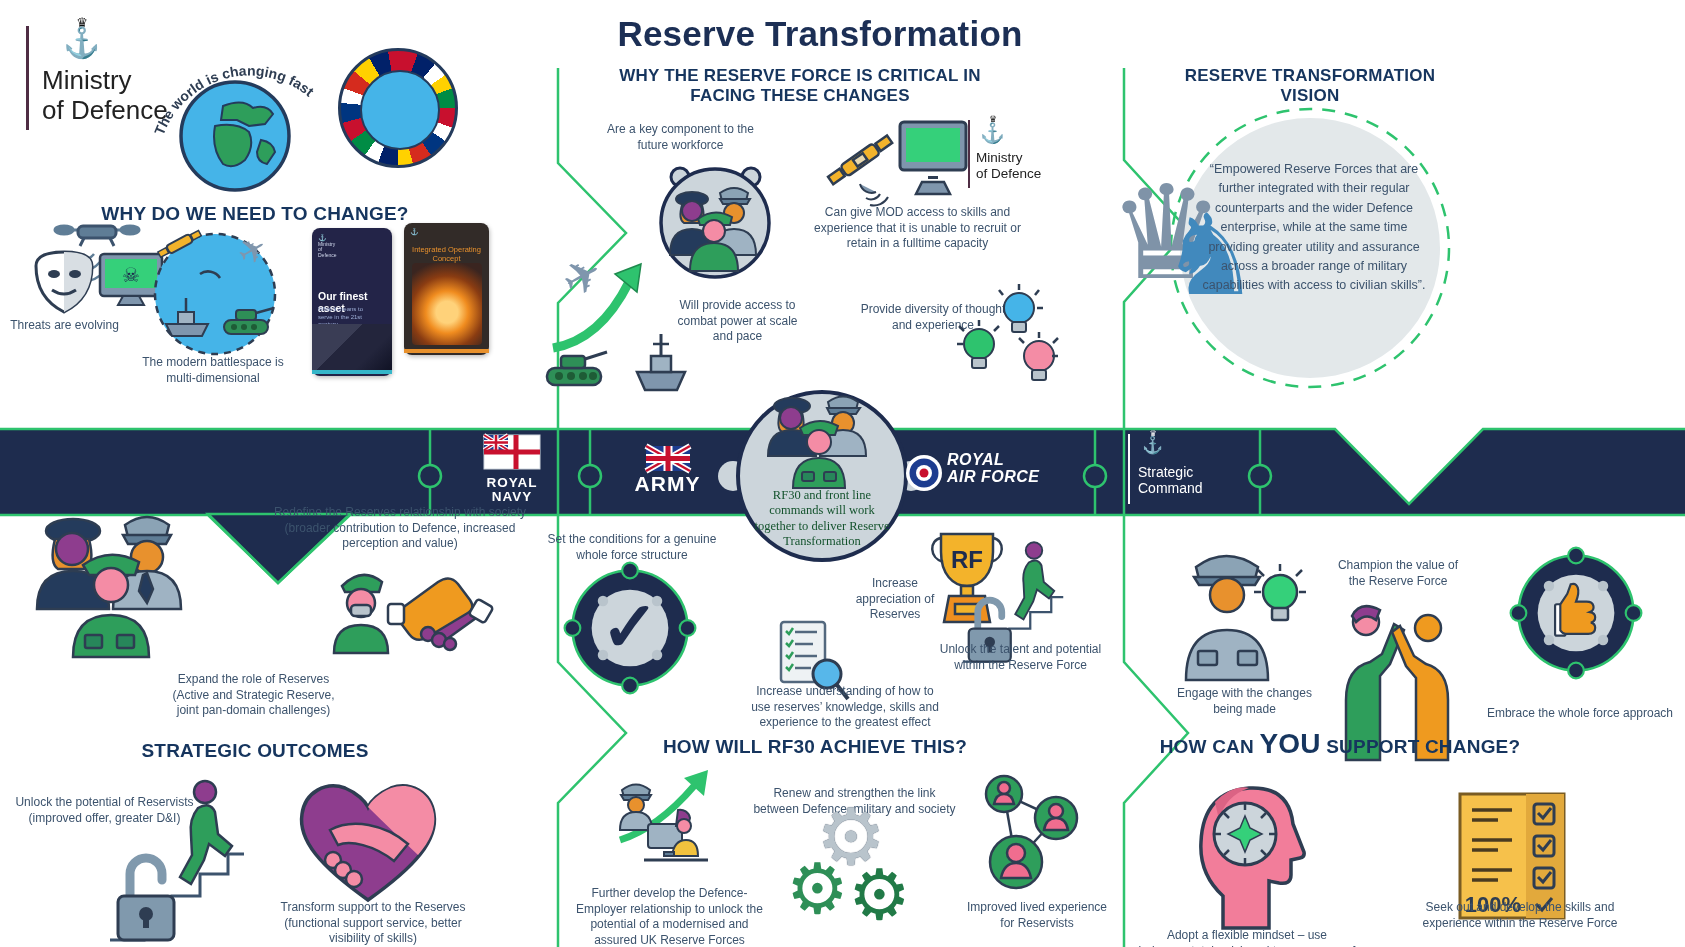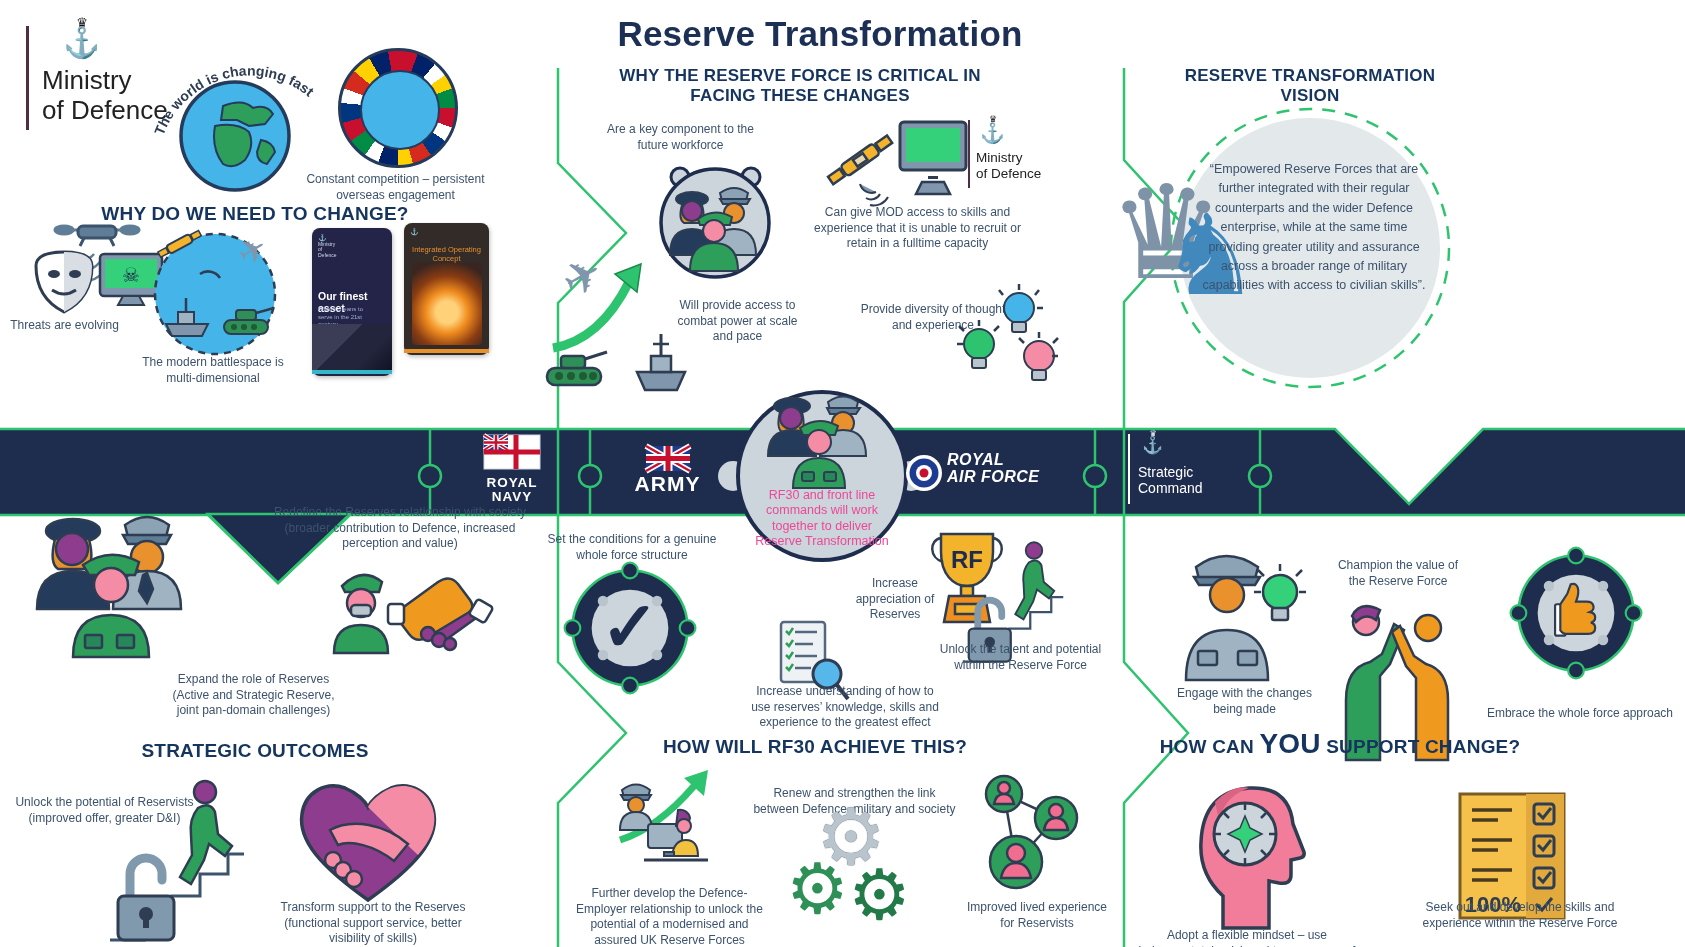--- a/index.html
+++ b/index.html
@@ -76,21 +76,20 @@
     <path d="M38,24 q20,-8 30,2 q14,-4 20,6 l-8,10 -16,2 -12,-6 -16,0 Z" fill="#2e9e5b" stroke="#243b5c" stroke-width="2"></path>
     <path d="M30,44 q22,-4 34,6 q6,14 -4,28 q-12,10 -22,4 q-12,-16 -8,-38 Z" fill="#2e9e5b" stroke="#243b5c" stroke-width="2"></path>
     <path d="M76,58 q12,2 14,12 l-8,12 q-10,-2 -10,-12 Z" fill="#2e9e5b" stroke="#243b5c" stroke-width="2"></path>
   </g>
 </svg>
 
 <div class="abs" style="left:338px;top:48px;width:114px;height:114px;border-radius:50%;border:3px solid #243b5c;
   background:conic-gradient(#c8102e 0 20deg,#012169 0 40deg,#fff 0 55deg,#ffd100 0 70deg,#008c45 0 90deg,#c8102e 0 110deg,#fff 0 125deg,#003580 0 145deg,#d52b1e 0 165deg,#ffd100 0 180deg,#012169 0 200deg,#fff 0 215deg,#008c45 0 235deg,#c8102e 0 255deg,#003580 0 275deg,#fff 0 290deg,#d52b1e 0 310deg,#ffd100 0 330deg,#012169 0 350deg,#c8102e 0 360deg);">
   <div class="abs" style="left:19px;top:19px;width:76px;height:76px;border-radius:50%;background:#45b4e8;border:2px solid #243b5c;"></div>
 </div>
-<div class="abs cap" style="left:293px;top:172px;width:205px;">Constant competition – persistent overseas engagement</div>
 
 <div class="abs h h3" style="left:85px;top:203px;width:340px;">WHY DO WE NEED TO CHANGE?</div>
 
 <svg class="abs" style="left:18px;top:220px" width="150" height="95" viewBox="0 0 150 95">
   <g stroke="#5f7d96" stroke-width="3" fill="#5f7d96">
     <line x1="38" y1="10" x2="70" y2="10"></line>
         <line x1="88" y1="10" x2="120" y2="10"></line>
     <rect x="60" y="6" width="38" height="12" rx="5" stroke="#3c536d"></rect>
     <ellipse cx="46" cy="10" rx="9" ry="4"></ellipse>
         <ellipse cx="112" cy="10" rx="9" ry="4"></ellipse>
@@ -314,21 +313,21 @@
         <path d="M67,18 h33 l-4,6 h-26 Z" fill="#5f7d96"></path>
     <circle cx="83" cy="33" r="11" fill="#e8912d"></circle>
     <path d="M60,66 q0,-26 23,-26 q23,0 23,26 Z" fill="#9fb3c3"></path>
     <path d="M40,38 q18,-13 38,-2 l-3,9 h-32 Z" fill="#2e9e5b"></path>
     <circle cx="59" cy="52" r="12" fill="#f48ca5"></circle>
     <path d="M33,98 q0,-30 26,-30 q26,0 26,30 Z" fill="#2e9e5b"></path>
     <rect x="42" y="82" width="12" height="9" rx="2" fill="#27865a"></rect>
         <rect x="64" y="82" width="12" height="9" rx="2" fill="#27865a"></rect>
   </g>
 </svg>
-<div class="abs" style="left:752px;top:488px;width:140px;text-align:center;font-size:12.5px;line-height:1.22;color:#ec4899;">RF30 and front line commands will work together to deliver Reserve Transformation</div>
+<div class="abs" style="left:752px;top:488px;width:140px;text-align:center;font-size:12.5px;line-height:1.22;color:#14532d;font-family:Liberation Serif, serif;">RF30 and front line commands will work together to deliver Reserve Transformation</div>
 
 <div class="abs" style="left:905px;top:450px;width:145px;">
   <svg class="abs" style="left:0;top:4px" width="38" height="38" viewBox="0 0 38 38">
     <circle cx="19" cy="19" r="18" fill="#fff"></circle>
     <circle cx="19" cy="19" r="14.5" fill="#1d3c8f"></circle>
     <circle cx="19" cy="19" r="8" fill="#fff"></circle>
     <circle cx="19" cy="19" r="4.5" fill="#c8102e"></circle>
   </svg>
   <div class="abs bandtxt raf" style="left:42px;top:2px;text-align:left;font-size:16px;">
     <div>ROYAL</div>

